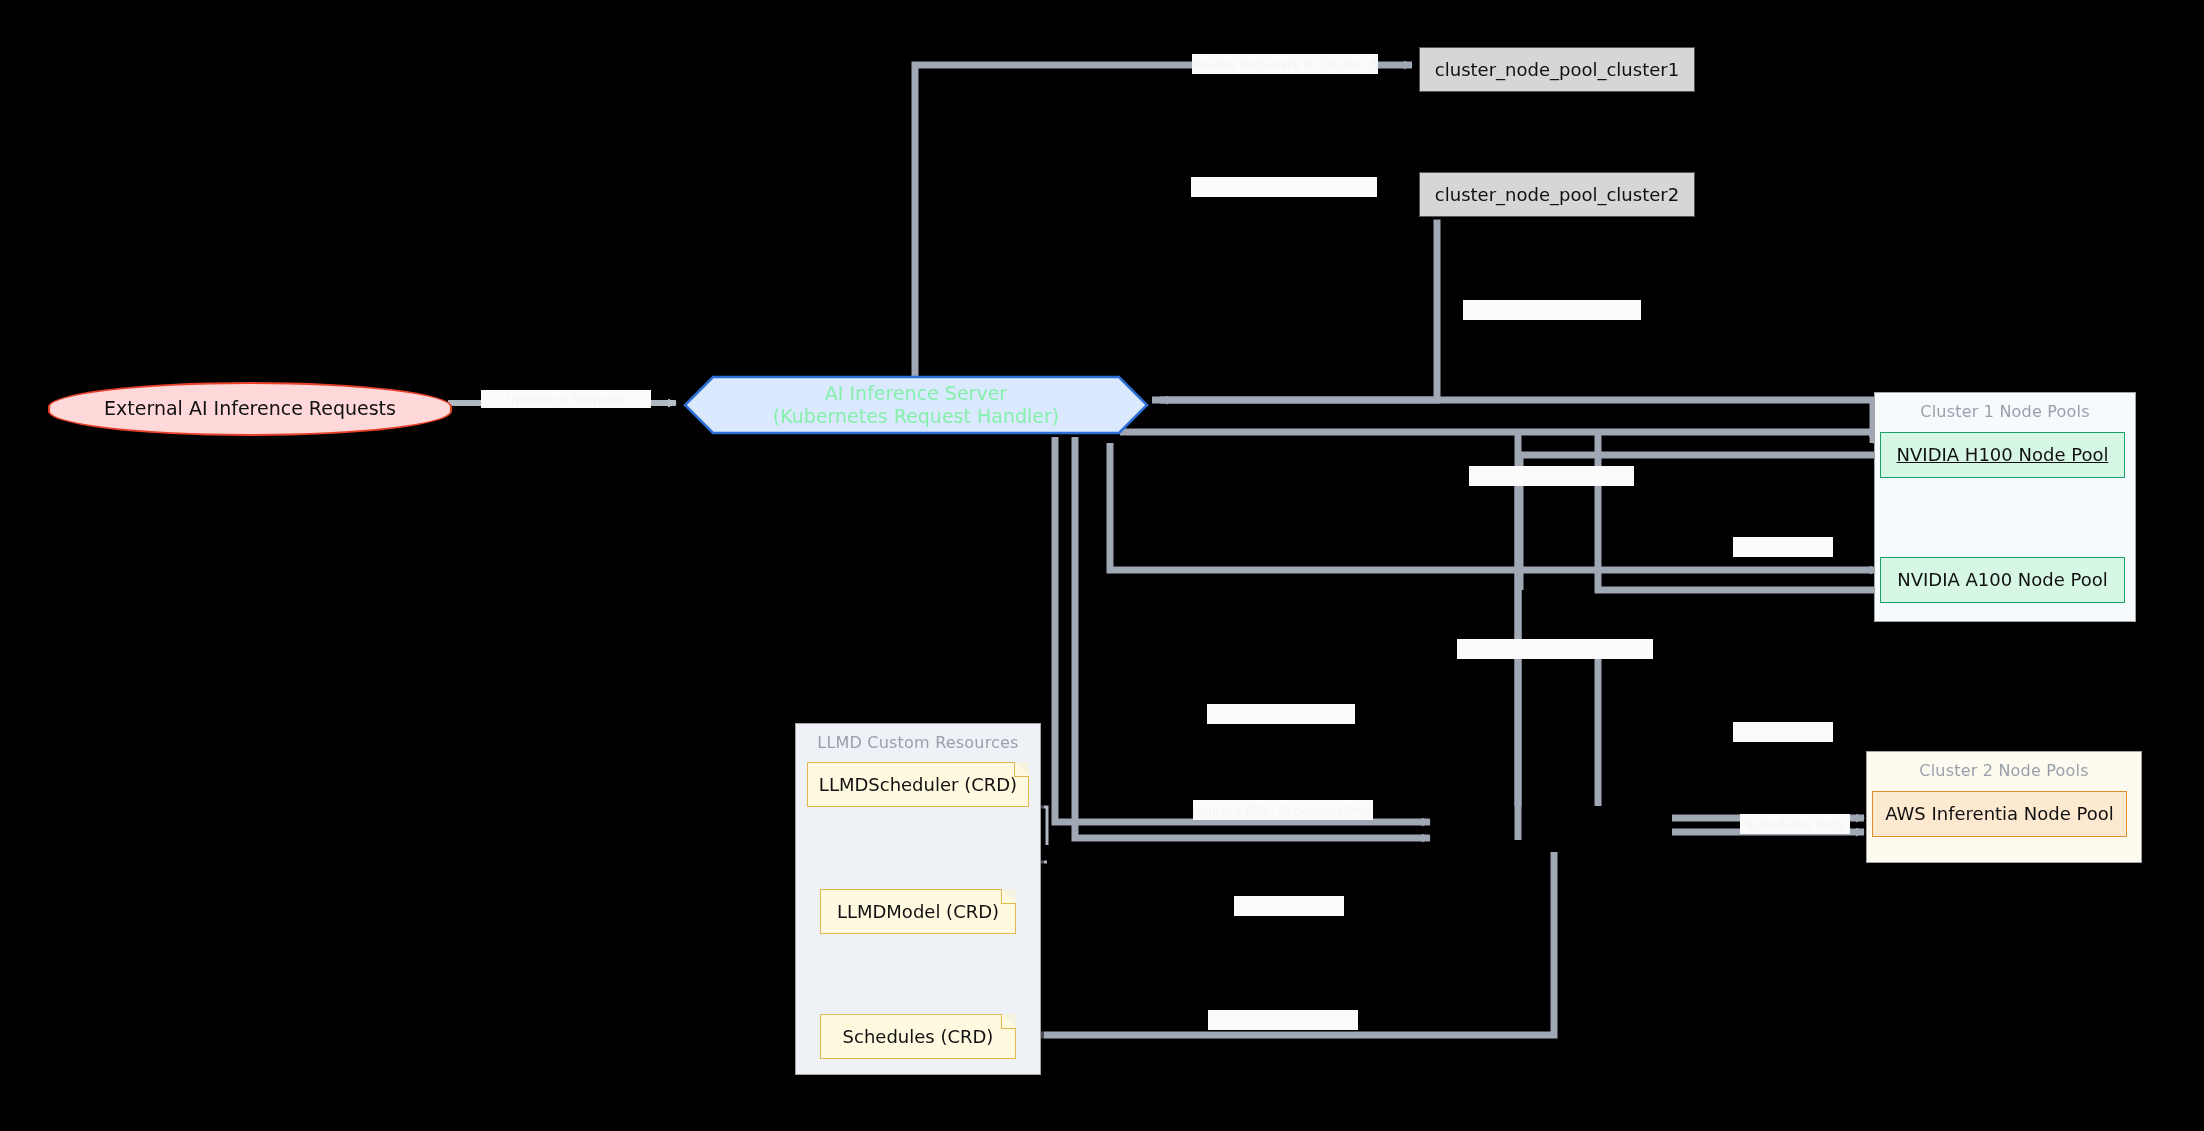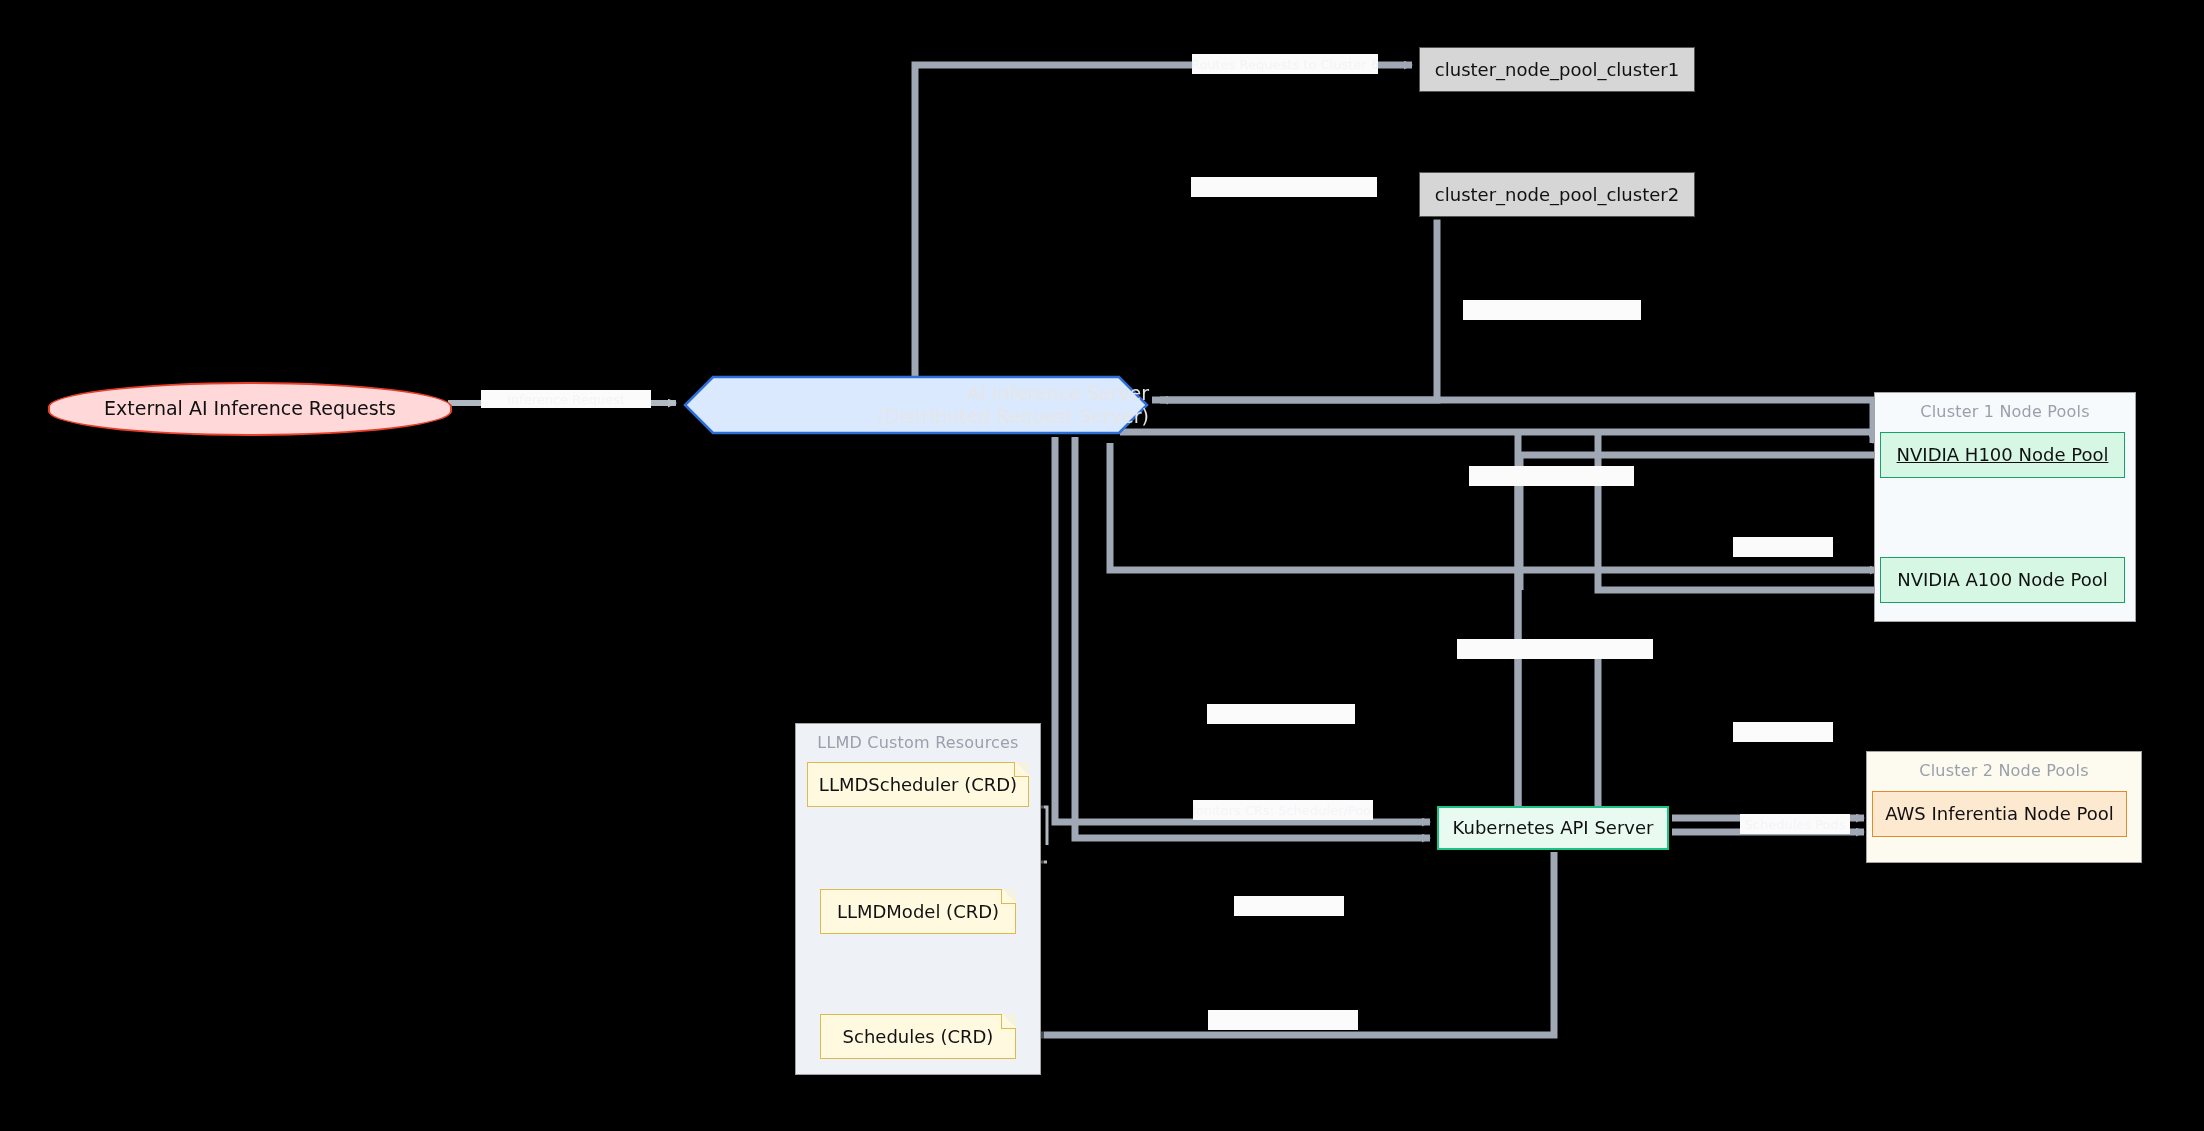--- a/index.html
+++ b/index.html
@@ -97,23 +97,23 @@
   <div style="position:absolute;left:48px;top:382px;width:400px;height:50px;
               background:#ffd9d9;border:2px solid #e8402a;border-radius:200px/25px;
               box-shadow:3px 3px 0 rgba(0,0,0,.45);">
     <div class="nodetext" style="font-size:19px;color:#111;">External AI Inference Requests</div>
   </div>
 
   <div style="position:absolute;left:683px;top:375px;width:466px;height:60px;">
     <svg width="466" height="60" viewBox="0 0 466 60" style="position:absolute;left:0;top:0;">
       <polygon points="30,2 436,2 464,30 436,58 30,58 2,30" fill="#dbe9ff" stroke="#2d6fd6" stroke-width="2.5"></polygon>
     </svg>
-    <div class="nodetext" style="flex-direction:column;font-size:19px;color:#e5e5e5;align-items:flex-end;">
+    <div class="nodetext" style="flex-direction:column;font-size:19px;color:#86efac;">
       <span>AI Inference Server</span>
-      <span>(Distributed Request Server)</span>
+      <span>(Kubernetes Request Handler)</span>
     </div>
   </div>
 
   <div class="rect" style="left:1419px;top:47px;width:276px;height:45px;background:#d6d6d6;">
     <div class="nodetext" style="font-size:18px;color:#111;">cluster_node_pool_cluster1</div>
   </div>
 
   <div class="rect" style="left:1419px;top:172px;width:276px;height:45px;background:#d6d6d6;">
     <div class="nodetext" style="font-size:18px;color:#111;">cluster_node_pool_cluster2</div>
   </div>
@@ -126,24 +126,20 @@
   <div style="position:absolute;left:1880px;top:557px;width:245px;height:46px;
               background:#d6f7e4;border:1.5px solid #19a06a;box-sizing:border-box;">
     <div class="nodetext" style="font-size:18px;color:#111;">NVIDIA A100 Node Pool</div>
   </div>
 
   <div style="position:absolute;left:1872px;top:791px;width:255px;height:46px;
               background:#fde8d0;border:1.5px solid #e08b2e;box-sizing:border-box;padding-left:27px;">
     <div class="nodetext" style="font-size:18px;color:#111;">AWS Inferentia Node Pool</div>
   </div>
 
-  <div style="position:absolute;left:1437px;top:806px;width:232px;height:44px;
-              background:#e9fbf0;border:2px solid #19c383;box-sizing:border-box;">
-    <div class="nodetext" style="font-size:18px;color:#111;">Kubernetes API Server</div>
-  </div>
 
   <div class="note" style="left:807px;top:762px;width:222px;height:45px;">
     <div class="fold"></div>
     <div class="nodetext" style="font-size:18px;color:#111;">LLMDScheduler (CRD)</div>
   </div>
 
   <div class="note" style="left:820px;top:889px;width:196px;height:45px;padding-left:45px;">
     <div class="fold"></div>
     <div class="nodetext" style="font-size:18px;color:#111;">LLMDModel (CRD)</div>
   </div>

